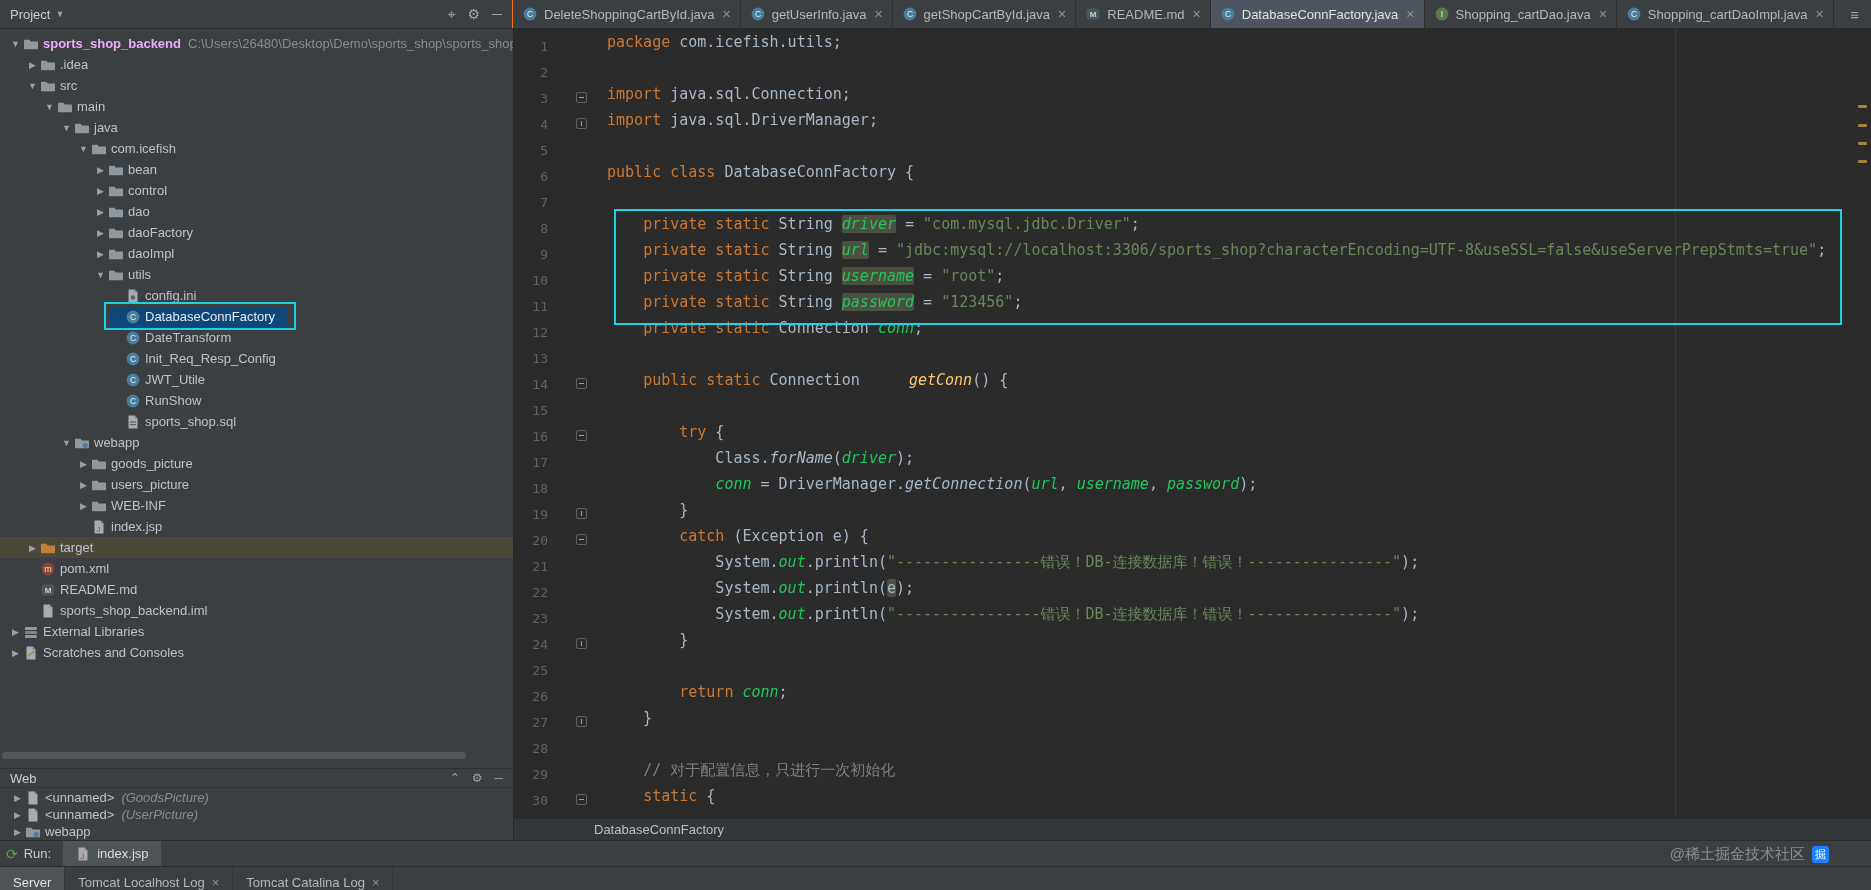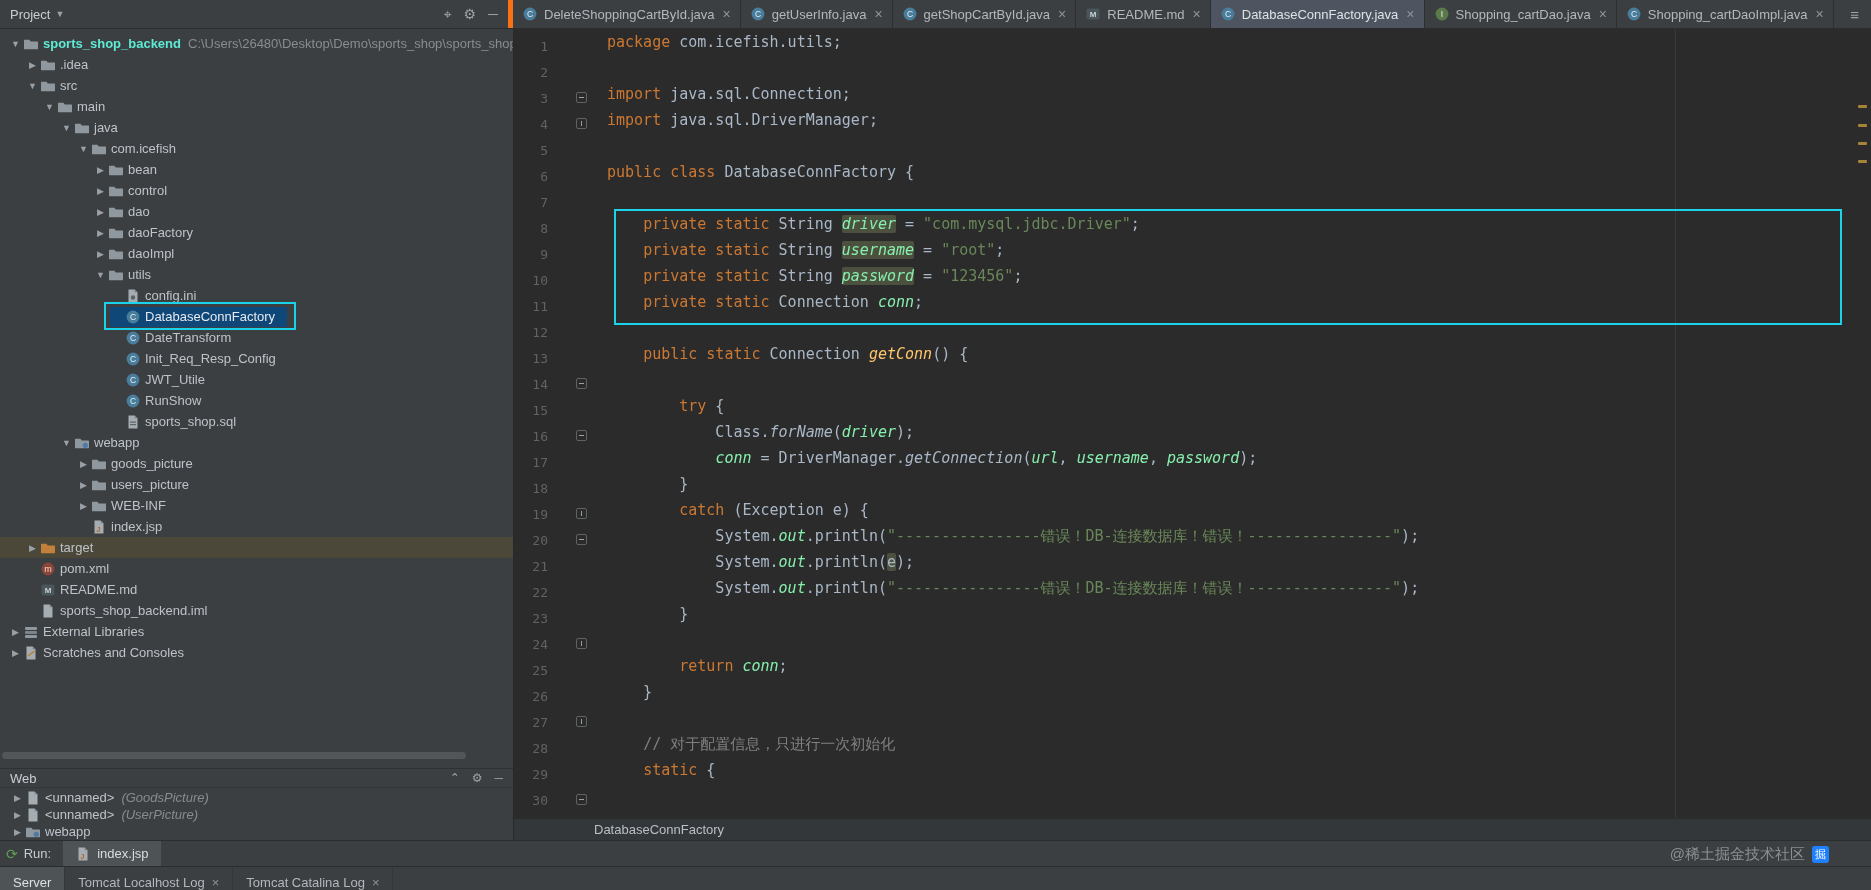--- a/index.html
+++ b/index.html
@@ -3,42 +3,42 @@
 <meta charset="utf-8">
 <style>
   html,body{margin:0;padding:0;background:#1e1f20;}
   .app{position:relative;width:1871px;height:890px;background:#2b2b2b;overflow:hidden;
        font-family:"Liberation Sans","DejaVu Sans",sans-serif;color:#bbb;cursor:default;}
 
   
   .topbar{position:absolute;left:0;top:0;width:1871px;height:29px;background:#3c3f41;
           border-bottom:1px solid #2a2c2d;display:flex;box-sizing:border-box;z-index:5;}
   .proj-head{width:513px;flex:none;display:flex;align-items:center;padding:0 10px;box-sizing:border-box;
-             border-right:5px solid #f97316;}
+             border-right:1px solid #f97316;}
   .proj-title{font-size:13px;color:#c9ced4;}
   .caret{font-size:9px;color:#9aa0a6;margin-left:5px;}
   .head-icons{margin-left:auto;display:flex;gap:12px;align-items:center;color:#9da2a8;font-size:14px;}
   .head-icons span{line-height:1;}
   #tab-bar{flex:1;display:flex;overflow:hidden;}
   .etab{display:flex;align-items:center;gap:5px;padding:0 9px;font-size:13px;color:#b2b8be;
         border-right:1px solid #2c2e2f;white-space:nowrap;}
   .etab.active{background:#4e5560;color:#dde2e7;}
   .etab .close{color:#8f949a;font-size:14px;margin-left:3px;}
   .menu-btn{margin-left:auto;padding:0 12px;display:flex;align-items:center;color:#9da2a8;font-size:15px;}
 
   
   .left-panel{position:absolute;left:0;top:29px;width:513px;height:811px;background:#3c3f41;
               border-right:1px solid #27292a;overflow:hidden;z-index:2;}
   #project-tree{position:absolute;left:0;top:4px;right:0;}
   .trow{height:21px;display:flex;align-items:center;white-space:nowrap;font-size:13px;color:#bdc3ca;overflow:hidden;}
   .trow .arr{width:15px;flex:none;text-align:center;color:#9aa0a6;font-size:9px;}
   .ticon{width:17px;height:16px;flex:none;display:inline-flex;align-items:center;}
   .ticon svg{display:block;}
   .trow .lbl{margin-left:3px;}
-  .trow.bold .lbl{font-weight:bold;color:#5eead4;}
+  .trow.bold .lbl{font-weight:bold;color:#f0abfc;}
   .trow .hint{color:#878c91;margin-left:7px;}
   .trow.excluded{background:#4c4839;}
   .selbg{display:flex;align-items:center;background:#0f4878;color:#e6eaee;padding:2px 12px 2px 0;}
 
   .tree-hscroll{position:absolute;left:2px;top:723px;width:464px;height:7px;background:#6a6e70;
                 opacity:.5;border-radius:4px;}
 
   .web-header{position:absolute;left:0;top:739px;width:513px;height:20px;background:#3c3f41;
               border-top:1px solid #2e3133;border-bottom:1px solid #333638;display:flex;align-items:center;
               padding:0 10px;box-sizing:border-box;font-size:13px;color:#c9ced4;}
@@ -54,22 +54,22 @@
   .gnum{width:34px;text-align:right;color:#606366;font:13px "DejaVu Sans Mono",monospace;}
   .fold{position:absolute;left:62px;top:7px;width:11px;height:11px;border:1px solid #5e6264;
         border-radius:2px;box-sizing:border-box;}
   .fold.s::after{content:"";position:absolute;left:2px;right:2px;top:4px;height:1px;background:#9aa0a6;}
   .fold.e::after{content:"";position:absolute;top:2px;bottom:2px;left:4px;width:1px;background:#9aa0a6;}
   .codecol{flex:1;overflow:hidden;}
   .crow{height:26px;white-space:pre;font:15px/26px "DejaVu Sans Mono",monospace;color:#a9b7c6;}
   .tk-kw{color:#cc7832;}
   .tk-d{color:#a9b7c6;}
   .tk-st{color:#6a8759;}
-  .tk-f{color:#86efac;font-style:italic;}
-  .tk-m{color:#ffc66b;font-style:italic;}
+  .tk-f{color:#22c55e;font-style:italic;}
+  .tk-m{color:#ffc66b;font-style:italic;margin-left:40px;}
   .tk-sm{font-style:italic;}
   .tk-c{color:#808080;}
   .tk-hl{background:#4c513f;border-radius:2px;}
   .margin-guide{position:absolute;left:1675px;top:29px;width:1px;height:789px;background:#37393b;z-index:3;}
   .smark{position:absolute;right:4px;width:9px;height:3px;background:#a5843a;border-radius:1px;z-index:6;}
 
   .breadcrumb{position:absolute;left:514px;top:818px;right:0;height:22px;background:#333739;
               border-top:1px solid #2a2d2e;display:flex;align-items:center;padding-left:80px;
               font-size:13px;color:#b9bfc6;z-index:4;box-sizing:border-box;}
 
@@ -632,20 +632,21 @@
       </div>
     <div class="codecol" id="code">
         <div class="crow"><span class="tk-kw">package </span><span class="tk-d">com.icefish.utils;</span></div>
         <div class="crow"></div>
         <div class="crow"><span class="tk-kw">import </span><span class="tk-d">java.sql.Connection;</span></div>
         <div class="crow"><span class="tk-kw">import </span><span class="tk-d">java.sql.DriverManager;</span></div>
         <div class="crow"></div>
         <div class="crow"><span class="tk-kw">public class </span><span class="tk-d">DatabaseConnFactory {</span></div>
         <div class="crow"></div>
         <div class="crow"><span class="tk-d">    </span><span class="tk-kw">private static </span><span class="tk-d">String </span><span class="tk-f tk-hl">driver</span><span class="tk-d"> = </span><span class="tk-st">"com.mysql.jdbc.Driver"</span><span class="tk-d">;</span></div>
+        <div class="crow"><span class="tk-d">    </span><span class="tk-kw">private static </span><span class="tk-d">String </span><span class="tk-f tk-hl">url</span><span class="tk-d"> = </span><span class="tk-st">"jdbc:mysql://localhost:3306/sports_shop?characterEncoding=UTF-8&amp;useSSL=false&amp;useServerPrepStmts=true"</span><span class="tk-d">;</span></div>
         <div class="crow"><span class="tk-d">    </span><span class="tk-kw">private static </span><span class="tk-d">String </span><span class="tk-f tk-hl">username</span><span class="tk-d"> = </span><span class="tk-st">"root"</span><span class="tk-d">;</span></div>
         <div class="crow"><span class="tk-d">    </span><span class="tk-kw">private static </span><span class="tk-d">String </span><span class="tk-f tk-hl">password</span><span class="tk-d"> = </span><span class="tk-st">"123456"</span><span class="tk-d">;</span></div>
         <div class="crow"><span class="tk-d">    </span><span class="tk-kw">private static </span><span class="tk-d">Connection </span><span class="tk-f">conn</span><span class="tk-d">;</span></div>
         <div class="crow"></div>
         <div class="crow"><span class="tk-d">    </span><span class="tk-kw">public static </span><span class="tk-d">Connection </span><span class="tk-m">getConn</span><span class="tk-d">() {</span></div>
         <div class="crow"></div>
         <div class="crow"><span class="tk-d">        </span><span class="tk-kw">try</span><span class="tk-d"> {</span></div>
         <div class="crow"><span class="tk-d">            Class.</span><span class="tk-sm">forName</span><span class="tk-d">(</span><span class="tk-f">driver</span><span class="tk-d">);</span></div>
         <div class="crow"><span class="tk-d">            </span><span class="tk-f">conn</span><span class="tk-d"> = DriverManager.</span><span class="tk-sm">getConnection</span><span class="tk-d">(</span><span class="tk-f">url</span><span class="tk-d">, </span><span class="tk-f">username</span><span class="tk-d">, </span><span class="tk-f">password</span><span class="tk-d">);</span></div>
         <div class="crow"><span class="tk-d">        }</span></div>

